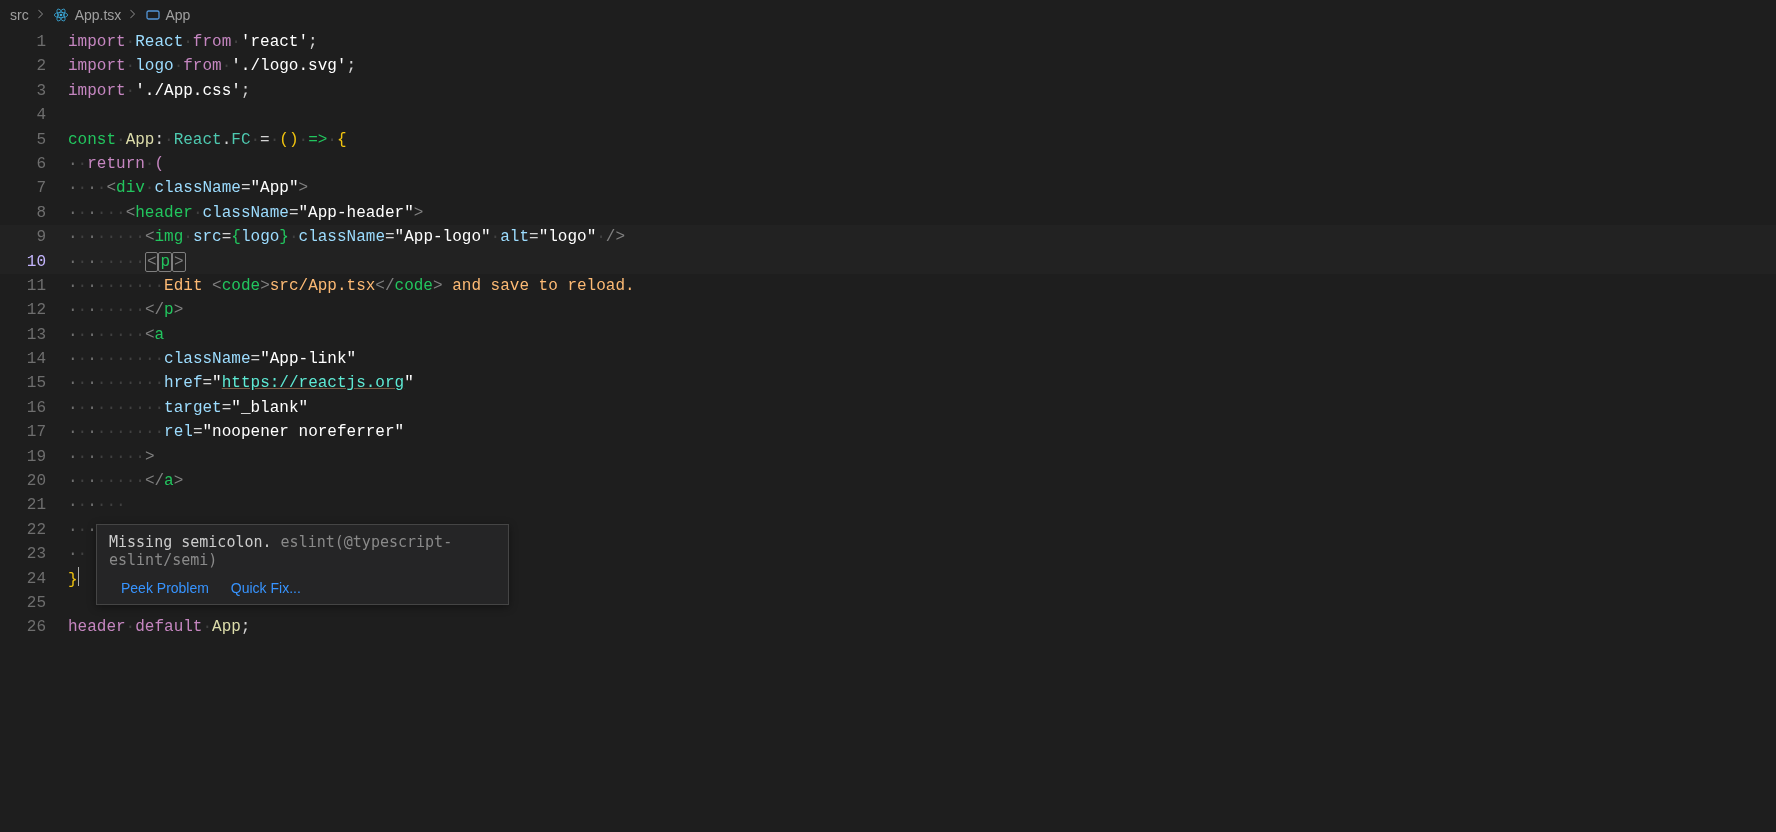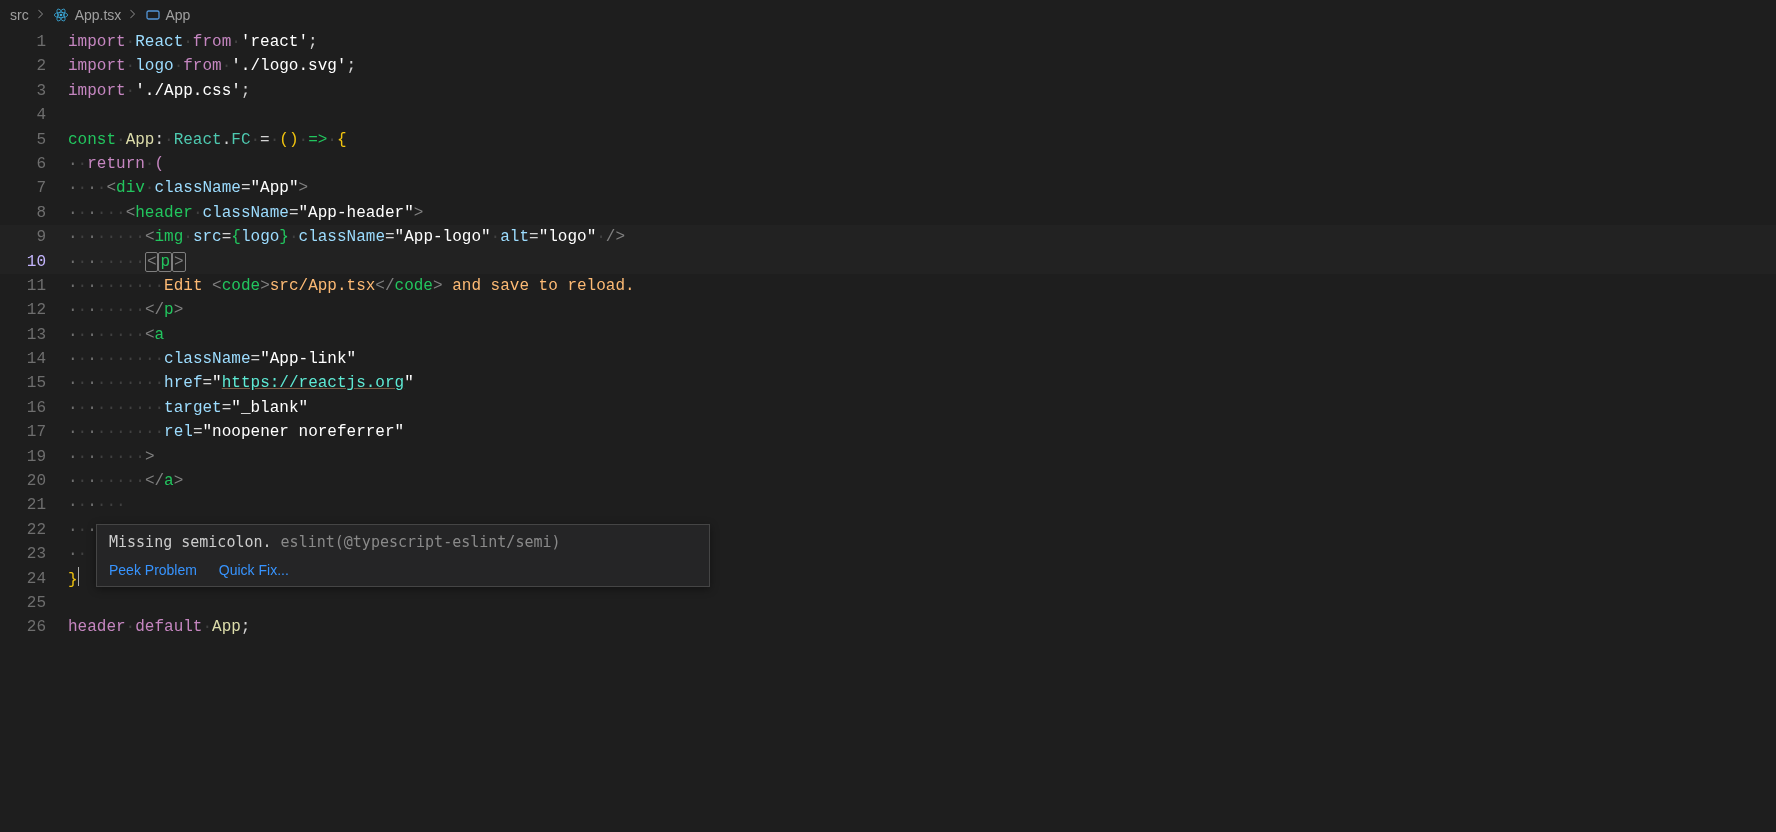--- a/index.html
+++ b/index.html
@@ -105,21 +105,21 @@
     font-size: 15px;
     box-shadow: 0 2px 8px rgba(0,0,0,.4);
     z-index: 10;
   }
   .hover-widget .msg {
     padding: 8px 12px 6px 12px;
     font-family: "Consolas","Menlo",monospace;
   }
   .hover-widget .msg .rule { color: #8a8a8a; }
   .hover-widget .actions {
-    padding: 5px 12px 8px 12px;
+    padding: 5px 12px 8px 24px;
     font-family: "Segoe UI", Arial, sans-serif;
     font-size: 14px;
   }
   .hover-widget .actions .action {
     color: #3794ff;
     margin-right: 18px;
     cursor: pointer;
   }
 </style>
 </head>
@@ -278,21 +278,21 @@
     <div class="gutter dim">25</div>
     <div class="code"></div>
   </div>
 
   <div class="line">
     <div class="gutter dim">26</div>
     <div class="code"><span class="tk-mag">header</span><span class="ig">·</span><span class="tk-mag">default</span><span class="ig">·</span><span class="tk-cls">App</span><span class="tk-pun">;</span></div>
   </div>
 
 
-  <div class="hover-widget" style="left:96px; top:494px; width:614px;">
+  <div class="hover-widget" style="left:96px; top:494px; width:413px;">
     <div class="msg">
       <span>Missing semicolon.</span> <span class="rule">eslint(@typescript-eslint/semi)</span>
     </div>
     <div class="actions">
       <span class="action">Peek Problem</span>
       <span class="action">Quick Fix...</span>
     </div>
   </div>
 
 </div>

